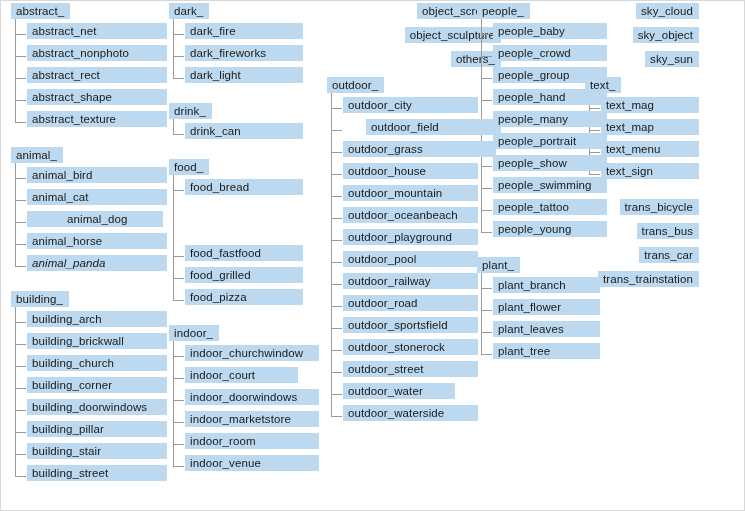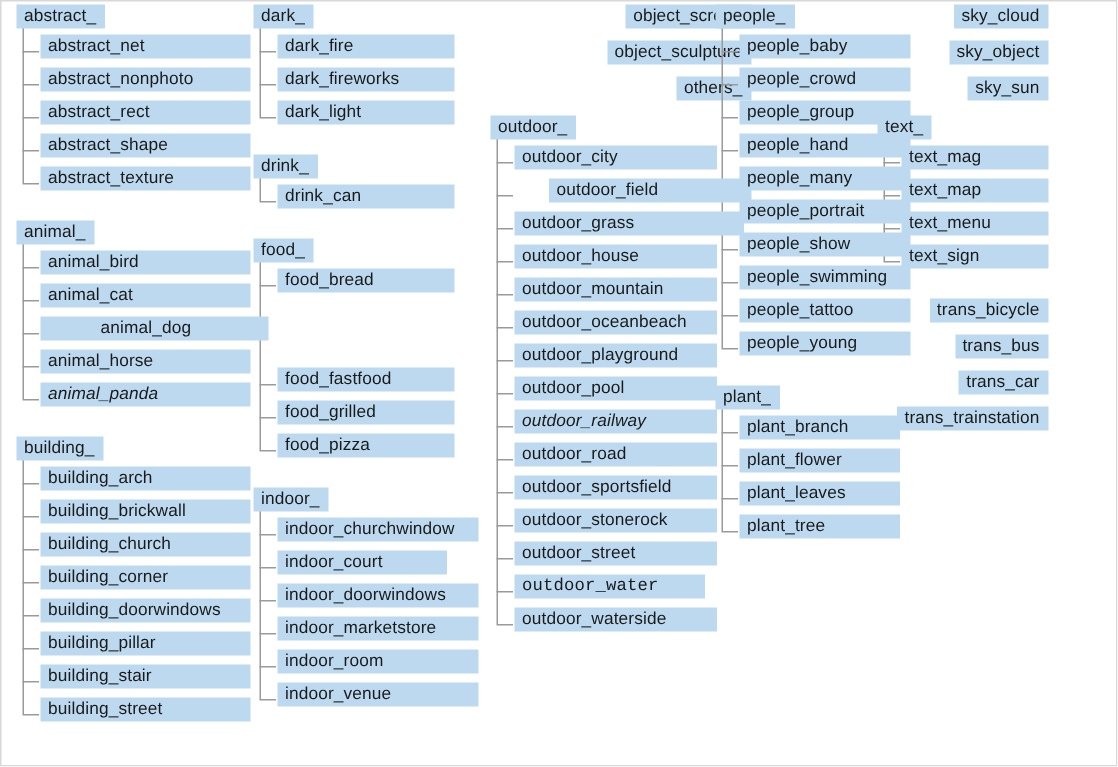--- a/index.html
+++ b/index.html
@@ -126,21 +126,21 @@
       <div class="tree-group">
         <div class="root-row"><span class="node-label">animal_</span></div>
         <div class="children">
           <div class="child-row">
             <span class="node-label" style="width: 140px;">animal_bird</span>
           </div>
           <div class="child-row">
             <span class="node-label" style="width: 140px;">animal_cat</span>
           </div>
           <div class="child-row">
-            <span class="node-label" style="width: 152px; padding-left: 40px;">animal_dog</span>
+            <span class="node-label" style="width: 136px; padding-left: 40px;">animal_dog</span>
           </div>
           <div class="child-row">
             <span class="node-label" style="width: 140px;">animal_horse</span>
           </div>
           <div class="child-row">
             <span class="node-label" style="width: 140px; font-style: italic;">animal_panda</span>
           </div>
         </div>
       </div>
       <div class="group-gap" style="height: 12px;"></div>
@@ -275,36 +275,36 @@
           <div class="child-row">
             <span class="node-label" style="width: 135px;">outdoor_oceanbeach</span>
           </div>
           <div class="child-row">
             <span class="node-label" style="width: 135px;">outdoor_playground</span>
           </div>
           <div class="child-row">
             <span class="node-label" style="width: 135px;">outdoor_pool</span>
           </div>
           <div class="child-row">
-            <span class="node-label" style="width: 135px; font-style: italic;">outdoor_railway</span>
+            <span class="node-label" style="width: 135px;">outdoor_railway</span>
           </div>
           <div class="child-row">
             <span class="node-label" style="width: 135px;">outdoor_road</span>
           </div>
           <div class="child-row">
             <span class="node-label" style="width: 135px;">outdoor_sportsfield</span>
           </div>
           <div class="child-row">
             <span class="node-label" style="width: 135px;">outdoor_stonerock</span>
           </div>
           <div class="child-row">
             <span class="node-label" style="width: 135px;">outdoor_street</span>
           </div>
           <div class="child-row">
-            <span class="node-label" style="width: 127px; font-family: Liberation Mono, monospace;">outdoor_water</span>
+            <span class="node-label" style="width: 112px;">outdoor_water</span>
           </div>
           <div class="child-row">
             <span class="node-label" style="width: 135px;">outdoor_waterside</span>
           </div>
         </div>
       </div>
     </div>
     <div class="tree-column" style="left: 476px;">
       <div class="tree-group">
         <div class="root-row"><span class="node-label">people_</span></div>

